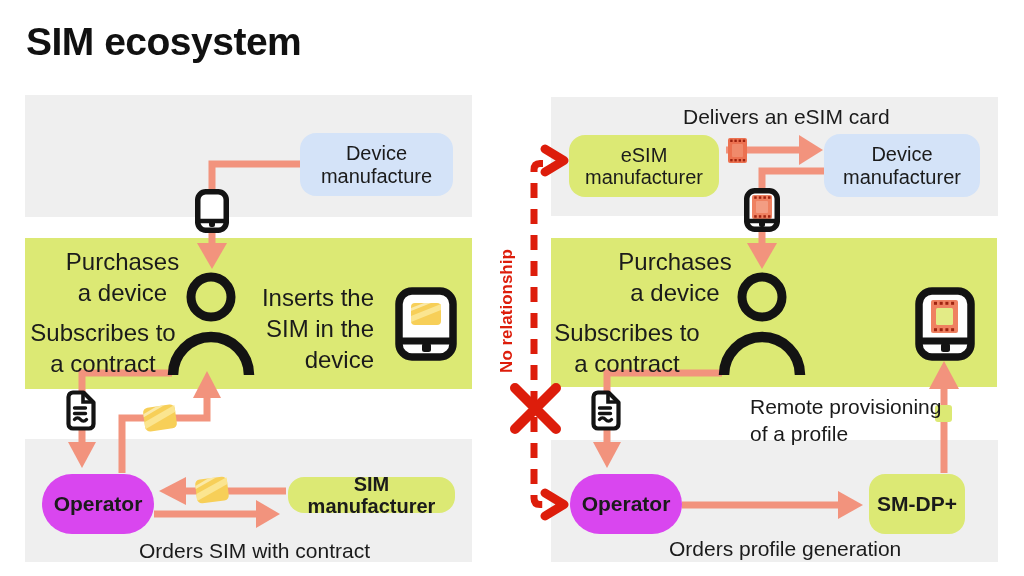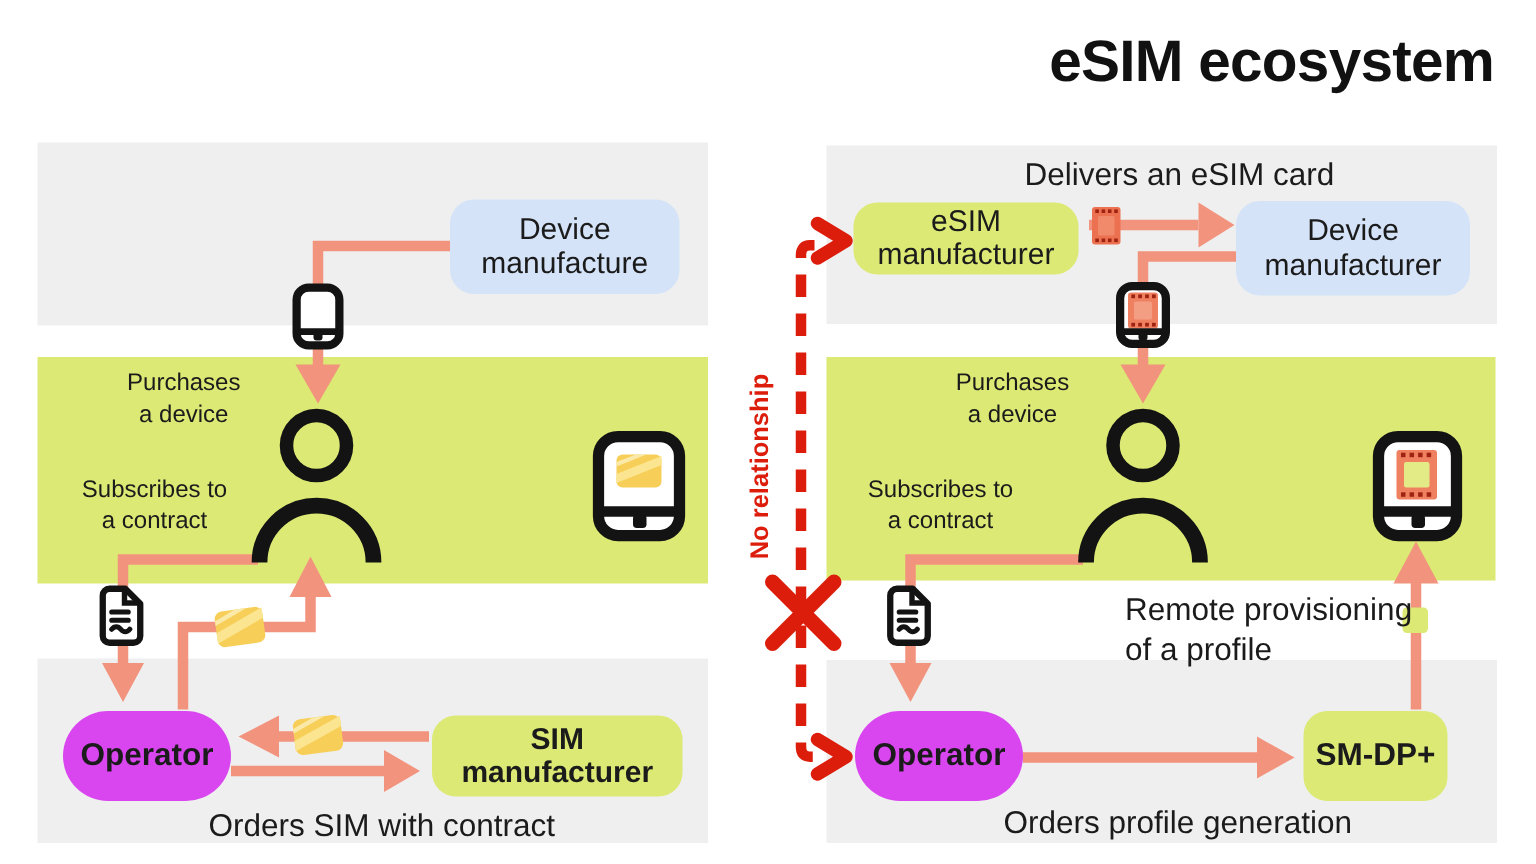--- a/index.html
+++ b/index.html
@@ -19,39 +19,39 @@
   .box.blue{background:#d4e3f8;border-radius:16px;}
   .box.greenbx{background:#dce974;border-radius:16px;}
   .box.salmon{background:#d946ef;border-radius:30px;}
   .box.bold{font-weight:700;font-size:21px;}
   .lbl{
     position:absolute;z-index:3;white-space:pre-line;font-size:21px;font-weight:500;
     line-height:1.3;color:#1b1b1b;
   }
   .lbl.center{text-align:center;}
   .lbl.right{text-align:right;}
-  .lbl.big{font-size:16px;}
+  .lbl.big{font-size:24px;}
   .title{
     position:absolute;z-index:3;font-size:39px;font-weight:700;letter-spacing:-0.5px;
     color:#111111;line-height:1.05;
   }
   #norel{
     position:absolute;z-index:3;left:432px;top:301px;width:150px;height:20px;
     transform:rotate(-90deg);transform-origin:center;
     color:#dd1d0b;font-size:17px;font-weight:600;text-align:center;white-space:nowrap;
   }
   .stem{fill:none;stroke:#f2937d;stroke-width:7;}
   .head{fill:#f2937d;stroke:none;}
 </style>
 </head>
 <body>
 
 <div id="stage">
 
-  <div class="title" style="right:28px;top:22px;text-align:right;">eSIM ecosystem</div>
+  <div class="title" style="left:26px;top:22px;">SIM ecosystem</div>
 
   <div class="panel gray" style="left:25px;top:95px;width:447px;height:122px;"></div>
   <div class="panel green" style="left:25px;top:238px;width:447px;height:151px;"></div>
   <div class="panel gray" style="left:25px;top:439px;width:447px;height:123px;"></div>
   <div class="panel gray" style="left:551px;top:97px;width:447px;height:119px;"></div>
   <div class="panel green" style="left:551px;top:238px;width:446px;height:149px;"></div>
   <div class="panel gray" style="left:551px;top:440px;width:447px;height:122px;"></div>
 
   <svg id="overlay" width="1024" height="576" viewBox="0 0 1024 576">
 
@@ -208,33 +208,36 @@
       <path d="M543,163.5 H540 Q534,163.5 534,170 V498 Q534,504.5 540,504.5 H543" stroke-width="7" stroke-dasharray="15 11"></path>
       <polyline points="545,149 564,160.5 545,172" stroke-width="9" stroke-linecap="round" stroke-linejoin="round"></polyline>
       <polyline points="545,493 564,504.5 545,516" stroke-width="9" stroke-linecap="round" stroke-linejoin="round"></polyline>
       <path d="M515,388 L556,429 M556,388 L515,429" stroke-width="10" stroke-linecap="round"></path>
     </g>
   </svg>
 
   <div class="box blue" style="left:300px;top:133px;width:153px;height:63px;">Device
 manufacture</div>
   <div class="box salmon bold" style="left:42px;top:474px;width:112px;height:60px;">Operator</div>
-  <div class="box greenbx bold" style="left:288px;top:477px;width:167px;height:54px;font-size:20px;">SIM
+  <div class="box greenbx bold" style="left:288px;top:477px;width:167px;height:36px;font-size:20px;">SIM
 manufacturer</div>
-  <div class="box greenbx" style="left:569px;top:135px;width:150px;height:48px;">eSIM
+  <div class="box greenbx" style="left:569px;top:135px;width:150px;height:62px;">eSIM
 manufacturer</div>
   <div class="box blue" style="left:824px;top:134px;width:156px;height:63px;">Device
 manufacturer</div>
   <div class="box salmon bold" style="left:570px;top:474px;width:112px;height:60px;">Operator</div>
   <div class="box greenbx bold" style="left:869px;top:474px;width:96px;height:60px;">SM-DP+</div>
 
   <div class="lbl center big" style="left:45px;top:246px;width:155px;">Purchases
 a device</div>
   <div class="lbl center big" style="left:23px;top:317px;width:160px;">Subscribes to
 a contract</div>
+  <div class="lbl right big" style="left:248px;top:282px;width:126px;">Inserts the
+SIM in the
+device</div>
   <div class="lbl" style="left:139px;top:537px;">Orders SIM with contract</div>
 
   <div class="lbl" style="left:683px;top:103px;">Delivers an eSIM card</div>
   <div class="lbl center big" style="left:600px;top:246px;width:150px;">Purchases
 a device</div>
   <div class="lbl center big" style="left:552px;top:317px;width:150px;">Subscribes to
 a contract</div>
   <div class="lbl" style="left:750px;top:393px;">Remote provisioning
 of a profile</div>
   <div class="lbl" style="left:669px;top:535px;">Orders profile generation</div>

